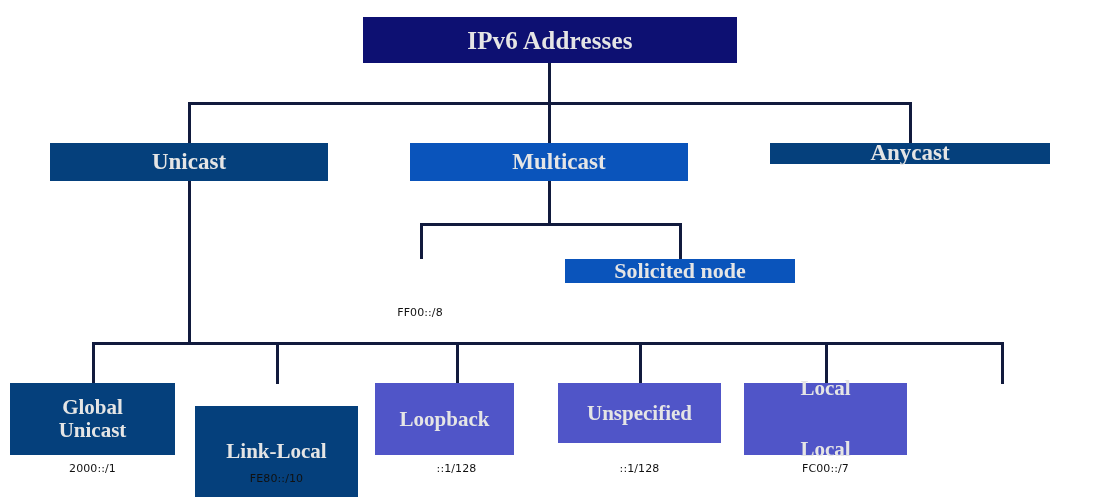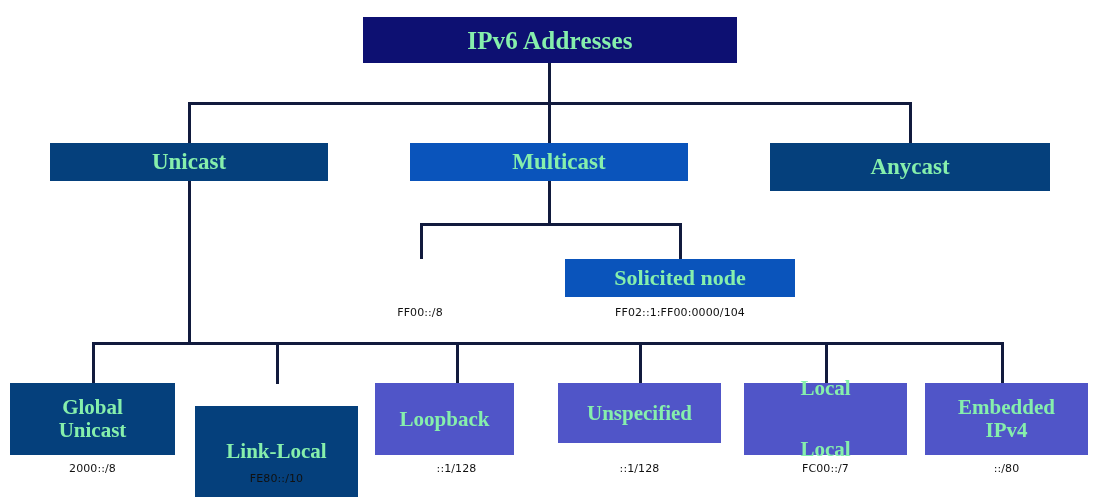--- a/index.html
+++ b/index.html
@@ -15,21 +15,21 @@
     background: #ffffff;
     font-family: "Liberation Serif", "DejaVu Serif", serif;
     overflow: hidden;
   }
   .node {
     position: absolute;
     display: flex;
     align-items: center;
     justify-content: center;
     text-align: center;
-    color: #86efac;
+    color: #e5e5e5;
     font-weight: bold;
     line-height: 1.08;
     box-sizing: border-box;
     z-index: 3;
   }
   .node.l0 { font-size: 25px; letter-spacing: 0.2px; }
   .node.l1 { font-size: 23px; }
   .node.l2 { font-size: 22px; }
   .node.l3 { font-size: 21px; }
 
@@ -80,34 +80,33 @@
   <div class="edge v" style="left:639px; top:342px; height:42px;"></div>
   <div class="edge v" style="left:825px; top:342px; height:42px;"></div>
   <div class="edge v" style="left:1001px; top:342px; height:42px;"></div>
 
   <div class="node l0" style="left:363px; top:17px; width:374px; height:46px; background:#0d1072;">IPv6 Addresses</div>
 
   <div class="node l1" style="left:50px; top:143px; width:278px; height:38px; background:#05407c;">Unicast</div>
 
   <div class="node l1" style="left:410px; top:143px; width:278px; height:38px; background:#0a54bb;padding-left:20px;">Multicast</div>
 
-  <div class="node l1" style="left:770px; top:143px; width:280px; height:48px; background:#05407c;">Anycast</div>
+  <div class="node l1" style="left:770px; top:143px; width:280px; height:21px; background:#05407c;">Anycast</div>
 
   <div class="caption" style="left:300px; top:306px; width:240px;">FF00::/8</div>
 
-  <div class="node l2" style="left:565px; top:259px; width:230px; height:38px; background:#0a54bb;">Solicited node</div>
-  <div class="caption" style="left:545px; top:306px; width:270px;">FF02::1:FF00:0000/104</div>
+  <div class="node l2" style="left:565px; top:259px; width:230px; height:24px; background:#0a54bb;">Solicited node</div>
 
   <div class="node l3" style="left:10px; top:383px; width:165px; height:72px; background:#05407c;">
     <span style="display:block;">
       <span style="display:block;">Global</span>
       <span style="display:block;">Unicast</span>
     </span>
   </div>
-  <div class="caption" style="left:10px; top:462px; width:165px;">2000::/8</div>
+  <div class="caption" style="left:10px; top:462px; width:165px;">2000::/1</div>
 
   <div class="node l3" style="left:195px; top:383px; width:163px; height:91px; background:#05407c;margin-top:23px;">
     <span style="display:block;">
       <span style="display:block;">Link-Local</span>
     </span>
   </div>
   <div class="caption" style="left:195px; top:472px; width:163px;">FE80::/10</div>
 
   <div class="node l3" style="left:375px; top:383px; width:139px; height:72px; background:#5055c8;">
     <span style="display:block;">
@@ -124,21 +123,14 @@
   <div class="caption" style="left:558px; top:462px; width:163px;">::1/128</div>
 
   <div class="node l3" style="left:744px; top:383px; width:163px; height:72px; background:#5055c8;">
     <span style="display:block;">
       <span style="display:block;">Local</span>
       <span style="display:block;margin-top:38px;">Local</span>
     </span>
   </div>
   <div class="caption" style="left:744px; top:462px; width:163px;">FC00::/7</div>
 
-  <div class="node l3" style="left:925px; top:383px; width:163px; height:72px; background:#5055c8;">
-    <span style="display:block;">
-      <span style="display:block;">Embedded</span>
-      <span style="display:block;">IPv4</span>
-    </span>
-  </div>
-  <div class="caption" style="left:925px; top:462px; width:163px;">::/80</div>
 
 </div>
 
 </body></html>

